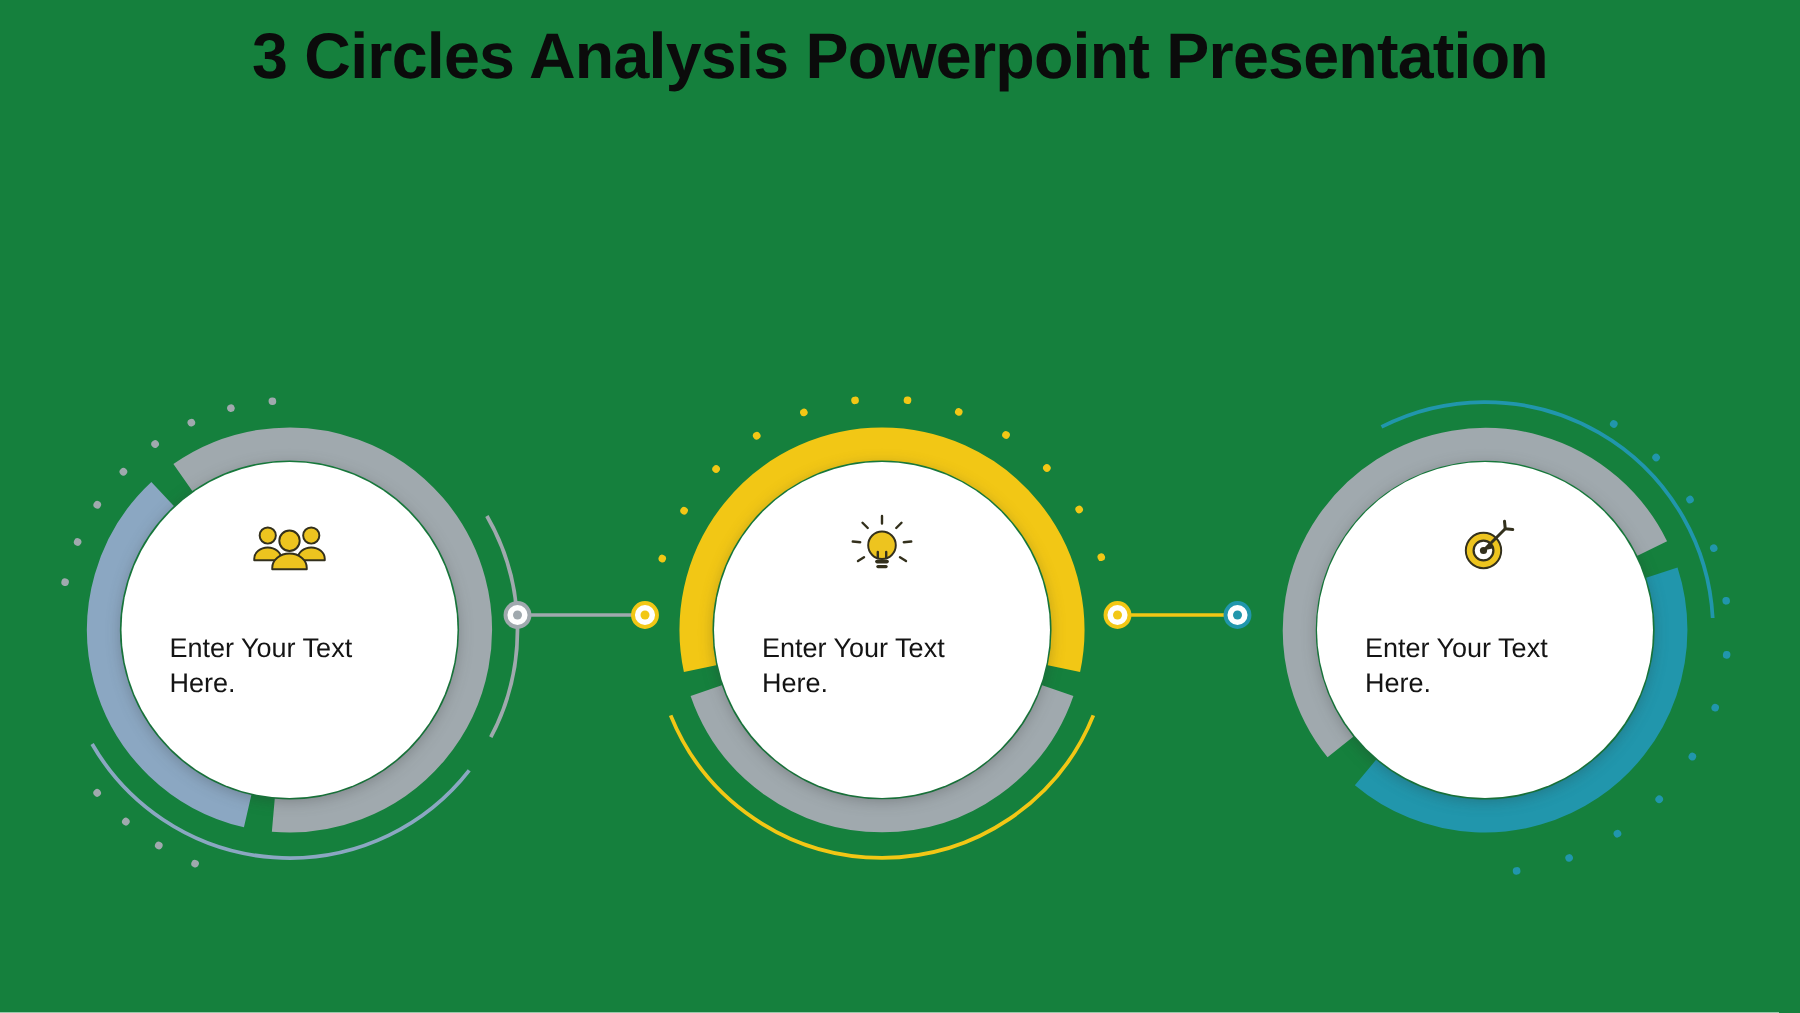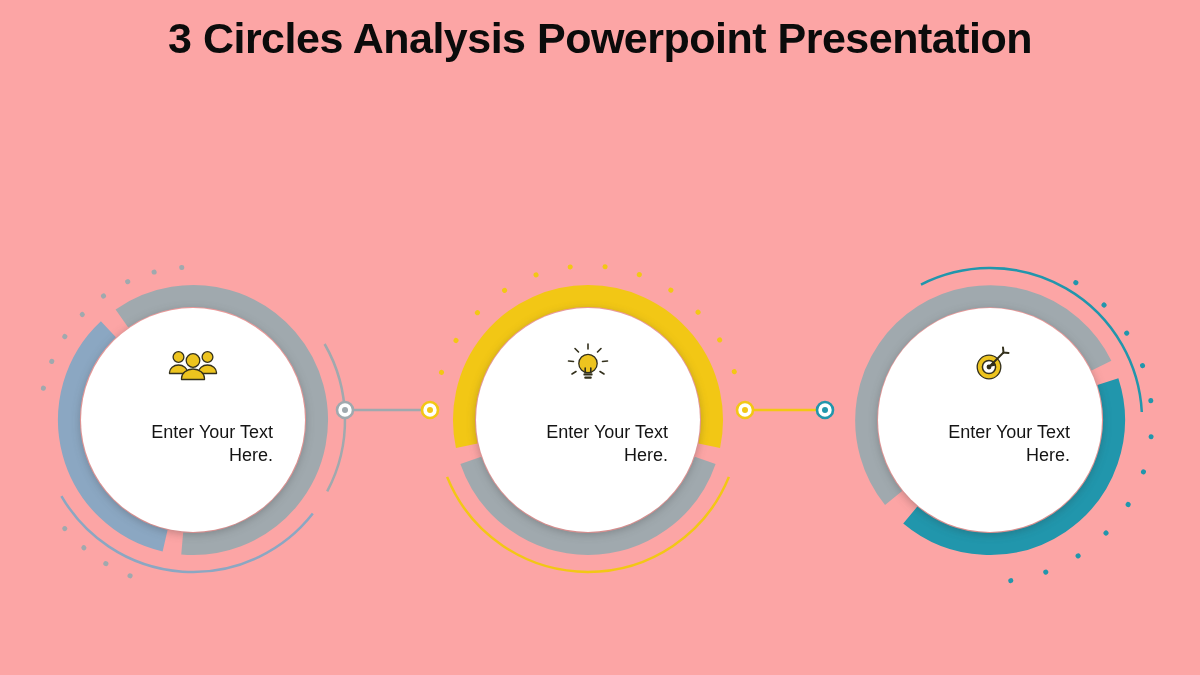--- a/index.html
+++ b/index.html
@@ -1,27 +1,27 @@
 <!DOCTYPE html>
 <html style="--gray: #a0a9ae; --blue: #8ba7c2; --yellow: #f2c715; --teal: #2196ac; --iconYellow: #edc41f; --iconDark: #33301c; --text: #141414; --titleText: #0b0b0b;"><head>
 <meta charset="utf-8">
 <style>
   html,body{margin:0;padding:0;background:#fff;}
   .stage{
-    position:relative;width:1200px;height:675px;background:#fca5a5;overflow:hidden;
+    position:relative;width:1200px;height:675px;background:#15803d;overflow:hidden;
     font-family:"Liberation Sans",sans-serif;
   }
   .title{
     position:absolute;top:14px;left:0;width:100%;text-align:center;
     font-size:43px;font-weight:bold;letter-spacing:-0.5px;margin:0;
     color:var(--titleText,#0b0b0b);
   }
   .art{position:absolute;left:0;top:0;width:1200px;height:675px;}
   .label{
-    position:absolute;width:160px;text-align:right;
+    position:absolute;width:160px;text-align:left;
     font-size:18px;line-height:1.3;color:var(--text,#141414);
   }
   .label-1{left:113px;top:421px;}
   .label-2{left:508px;top:421px;}
   .label-3{left:910px;top:421px;}
 
   
   .ring{fill:none;stroke-width:22;}
   .thin{fill:none;stroke-width:2.5;}
   .dots{fill:none;stroke-width:5;stroke-linecap:round;}

